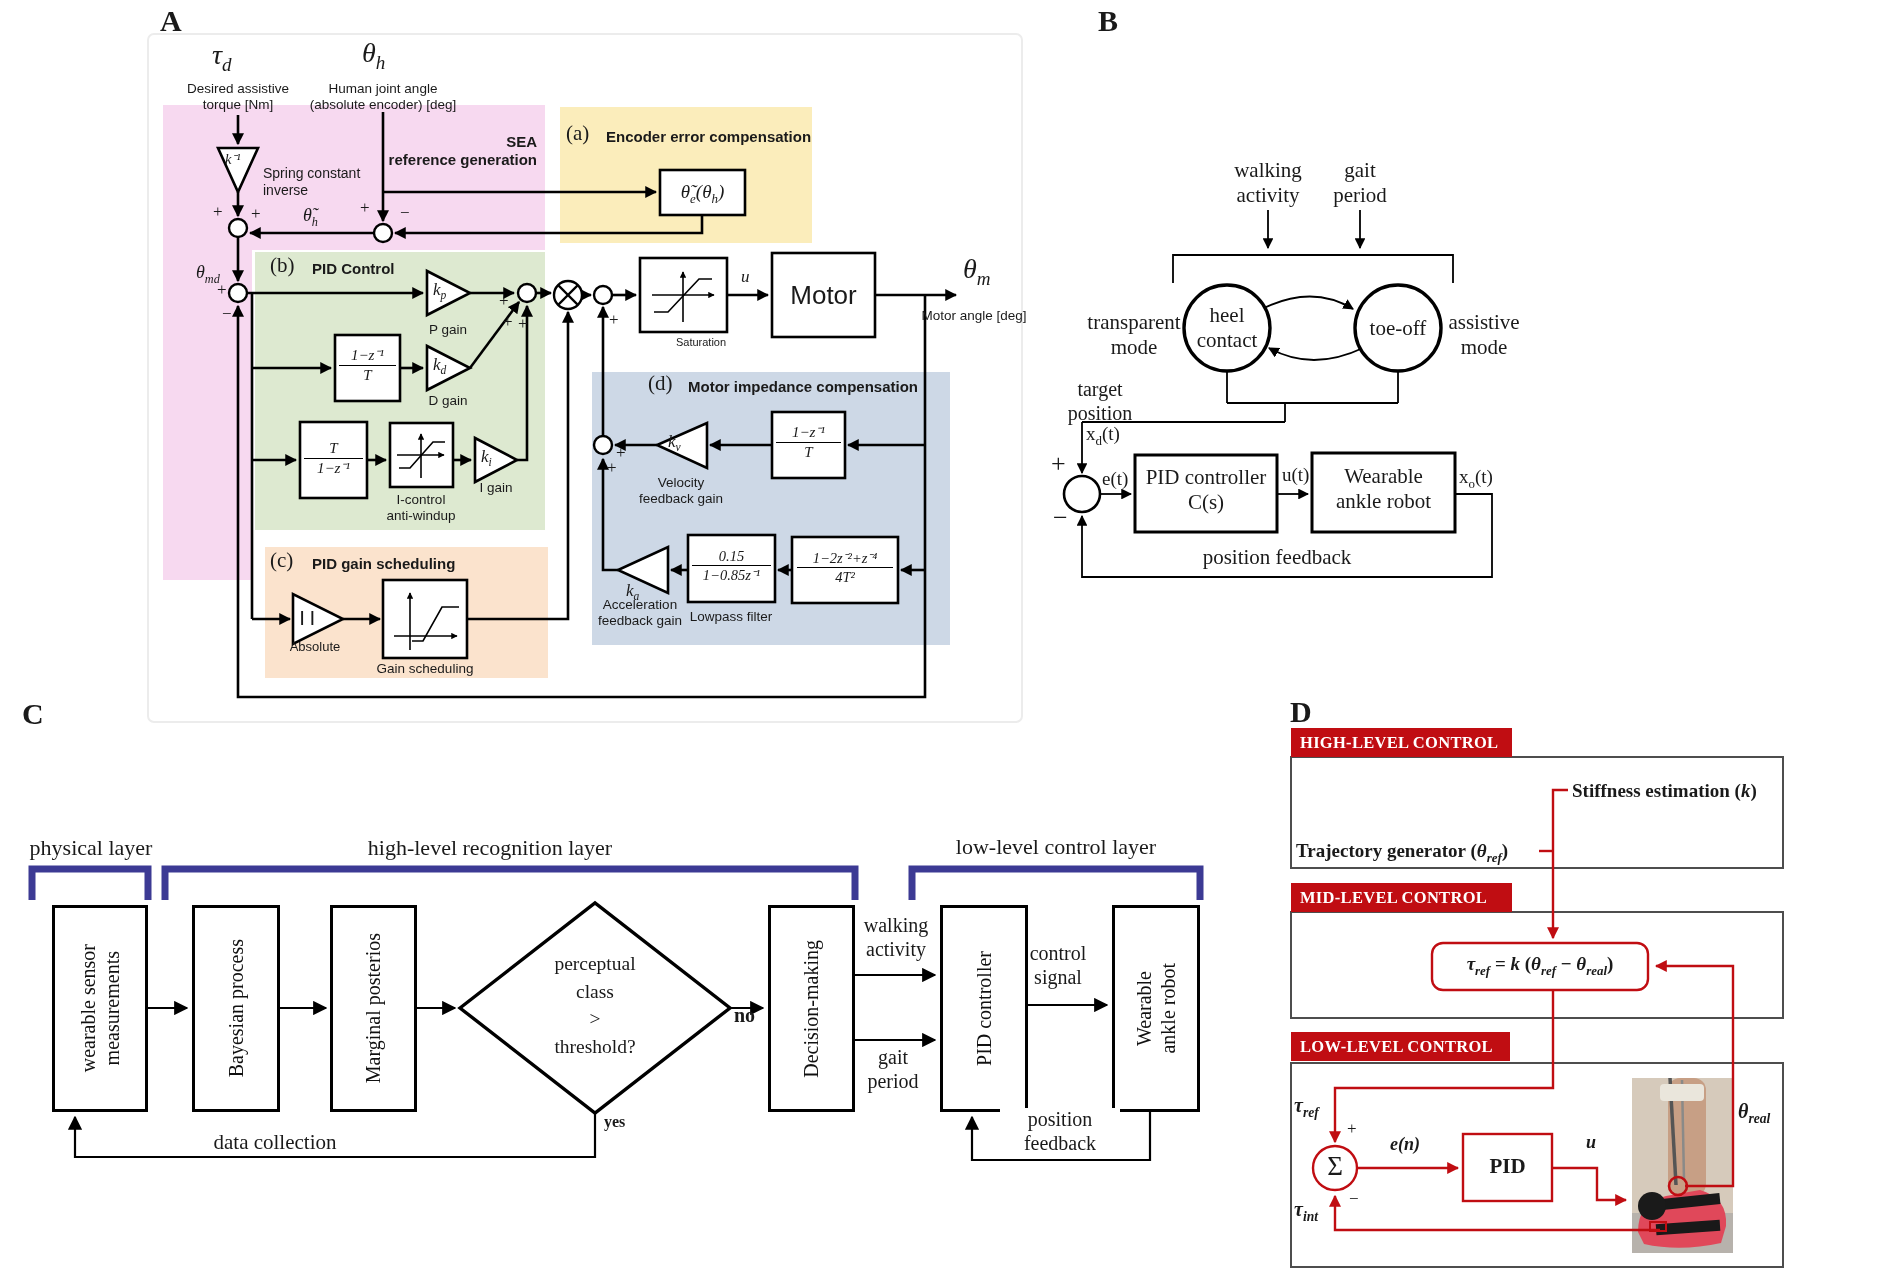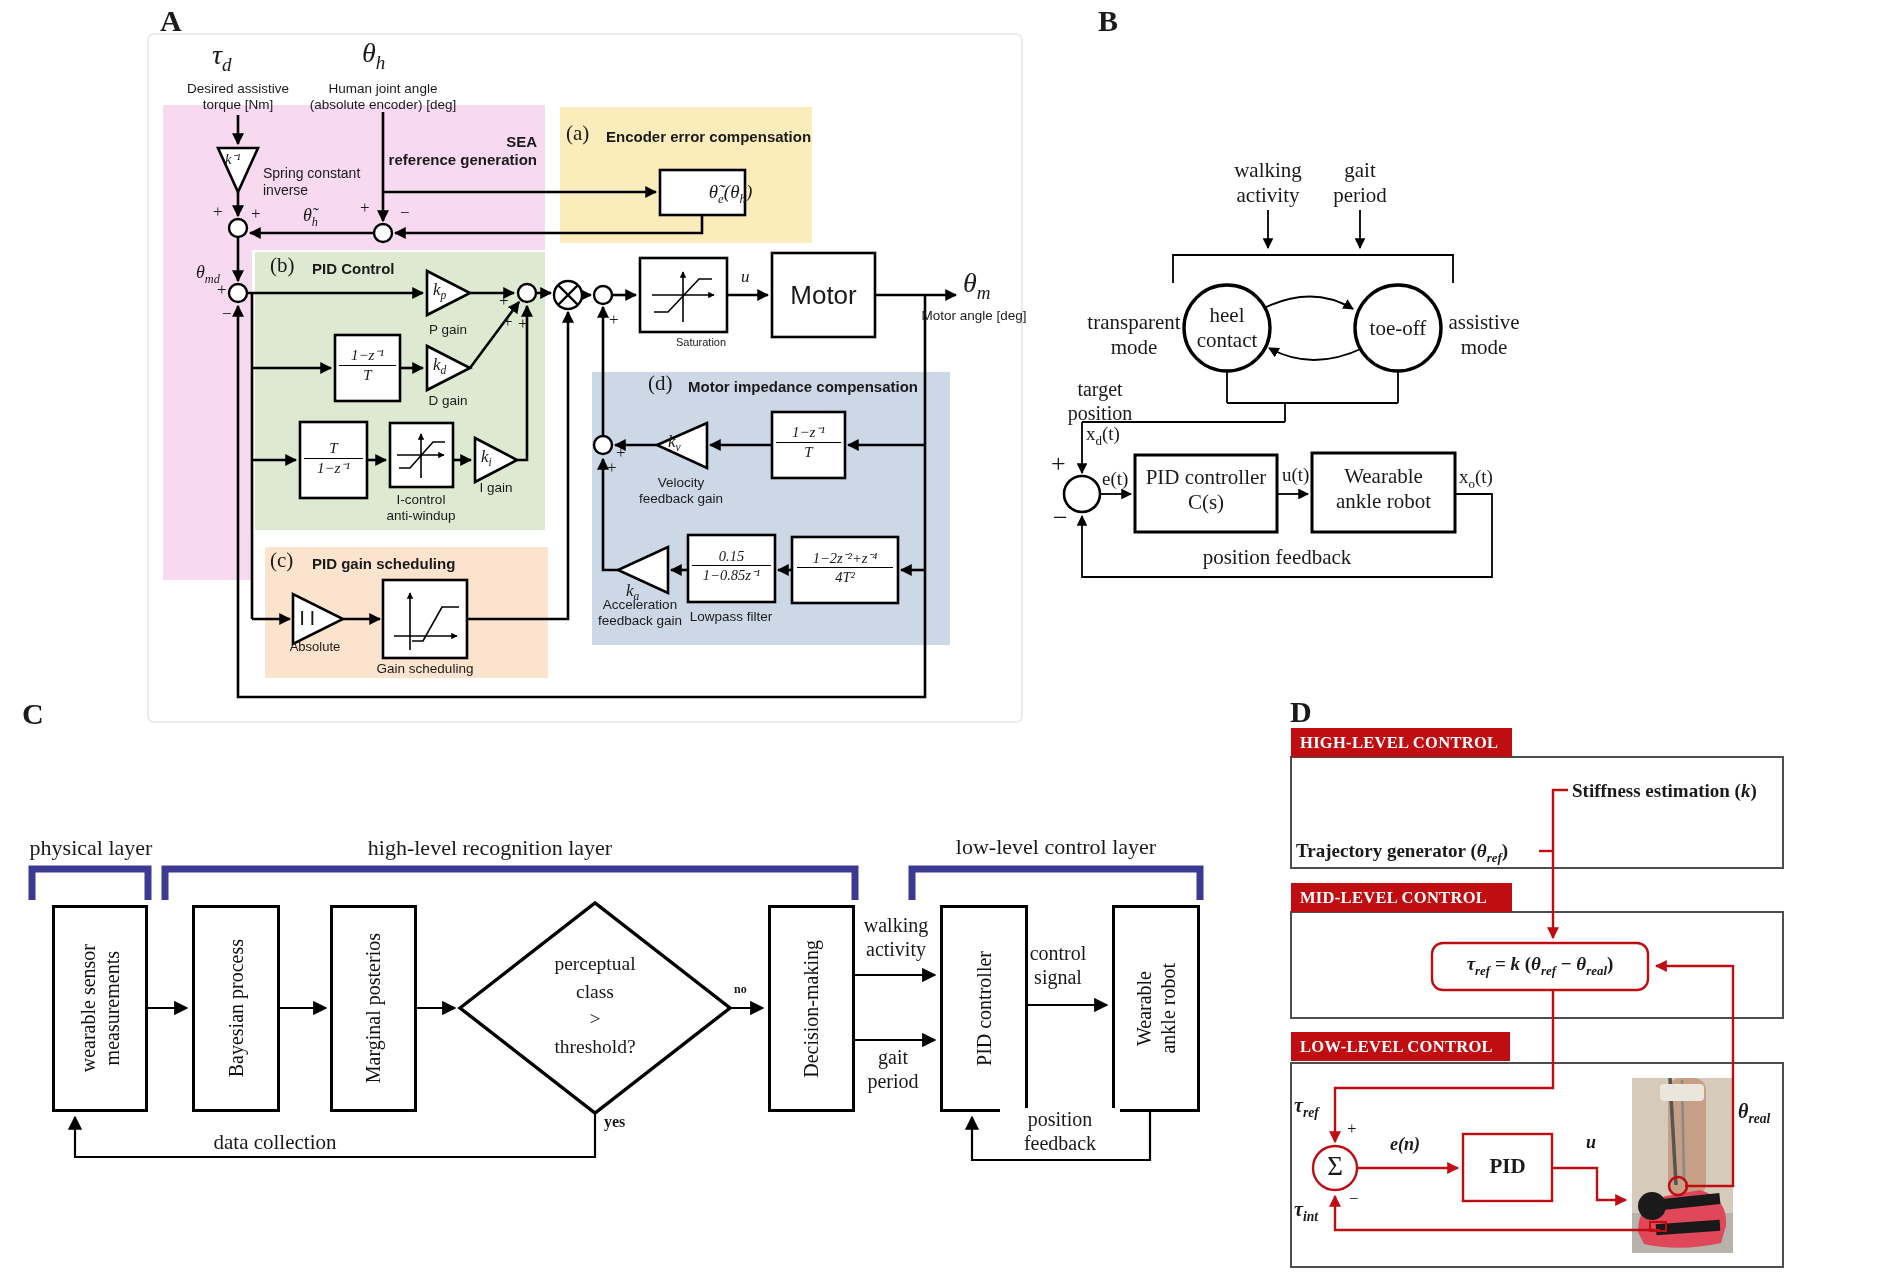--- a/index.html
+++ b/index.html
@@ -256,21 +256,21 @@
 <div class="L sign" style="left:222px;top:304px">−</div>
 <div class="L sign" style="left:499px;top:291px">+</div>
 <div class="L sign" style="left:503px;top:312px">+</div>
 <div class="L sign" style="left:518px;top:314px">+</div>
 <div class="L sign" style="left:609px;top:310px">+</div>
 <div class="L sign" style="left:616px;top:443px">+</div>
 <div class="L sign" style="left:607px;top:458px">+</div>
 
 <div class="L ser" style="left:566px;top:121px;font-size:21px">(a)</div>
 <div class="L b" style="left:606px;top:128px;font-size:15px">Encoder error compensation</div>
-<div class="L math ctr" style="left:688px;top:181px;width:85px;font-size:19px"><span style="font-style: italic;">θ̃</span><sub style="font-style: italic;">e</sub><span style="font-style: italic;">(θ</span><sub style="font-style: italic;">h</sub><span style="font-style: italic;">)</span></div>
+<div class="L math ctr" style="left:660px;top:181px;width:85px;font-size:19px"><span style="font-style: italic;">θ̃</span><sub style="font-style: italic;">e</sub><span style="font-style: italic;">(θ</span><sub style="font-style: italic;">h</sub><span style="font-style: italic;">)</span></div>
 
 <div class="L ser" style="left:270px;top:253px;font-size:21px">(b)</div>
 <div class="L b" style="left:312px;top:260px;font-size:15px">PID Control</div>
 <div class="L math" style="left:433px;top:280px;font-size:17px"><span style="font-style: italic;">k</span><sub style="font-style: italic;">p</sub></div>
 <div class="L ctr" style="left:408px;top:322px;width:80px;font-size:13.5px">P gain</div>
 <div class="frac" style="left:337px;top:347px;width:61px;font-size:15px">
   <span>1−z⁻¹</span>
     <span class="bar"></span>
     <span>T</span>
 </div>
@@ -318,21 +318,21 @@
 </div>
 <div class="L ctr" style="left:681px;top:609px;width:100px;font-size:13.5px">Lowpass filter</div>
 <div class="frac" style="left:794px;top:550px;width:102px;font-size:14.5px">
   <span>1−2z⁻²+z⁻⁴</span>
     <span class="bar"></span>
     <span>4T²</span>
 </div>
 <div class="L ctr" style="left:651px;top:336px;width:100px;font-size:11px">Saturation</div>
 <div class="L math" style="left:741px;top:267px;font-size:17px">u</div>
 <div class="L ctr" style="left:772px;top:280px;width:103px;font-size:26px">Motor</div>
-<div class="L math" style="left:963px;top:266px;font-size:28px"><span style="font-style: italic;">θ</span><sub style="font-style: italic;">m</sub></div>
+<div class="L math" style="left:963px;top:252px;font-size:28px"><span style="font-style: italic;">θ</span><sub style="font-style: italic;">m</sub></div>
 <div class="L ctr" style="left:908px;top:308px;width:132px;font-size:13.5px">Motor angle [deg]</div>
 
 <div class="L ser ctr" style="left:1208px;top:158px;width:120px;font-size:21px">
   <div>walking</div>
   <div>activity</div>
 </div>
 <div class="L ser ctr" style="left:1310px;top:158px;width:100px;font-size:21px">
   <div>gait</div>
   <div>period</div>
 </div>
@@ -382,21 +382,21 @@
 </div>
 <div class="vbox" style="left:330px;top:905px;width:87px;height:207px">
   <span class="vt">Marginal posterios</span>
 </div>
 <div class="L ser ctr" style="left:515px;top:950px;width:160px;font-size:19.5px;line-height:1.42">
   <div>perceptual</div>
   <div>class</div>
   <div>&gt;</div>
   <div>threshold?</div>
 </div>
-<div class="L ser b" style="left:734px;top:982px;font-size:12px">no</div>
+<div class="L ser b" style="left:734px;top:1004px;font-size:20px">no</div>
 <div class="L ser b" style="left:604px;top:1113px;font-size:16px">yes</div>
 <div class="vbox" style="left:768px;top:905px;width:87px;height:207px">
   <span class="vt">Decision-making</span>
 </div>
 <div class="L ser ctr" style="left:853px;top:914px;width:86px;font-size:20px">
   <div>walking</div>
   <div>activity</div>
 </div>
 <div class="L ser ctr" style="left:850px;top:1046px;width:86px;font-size:20px">
   <div>gait</div>

